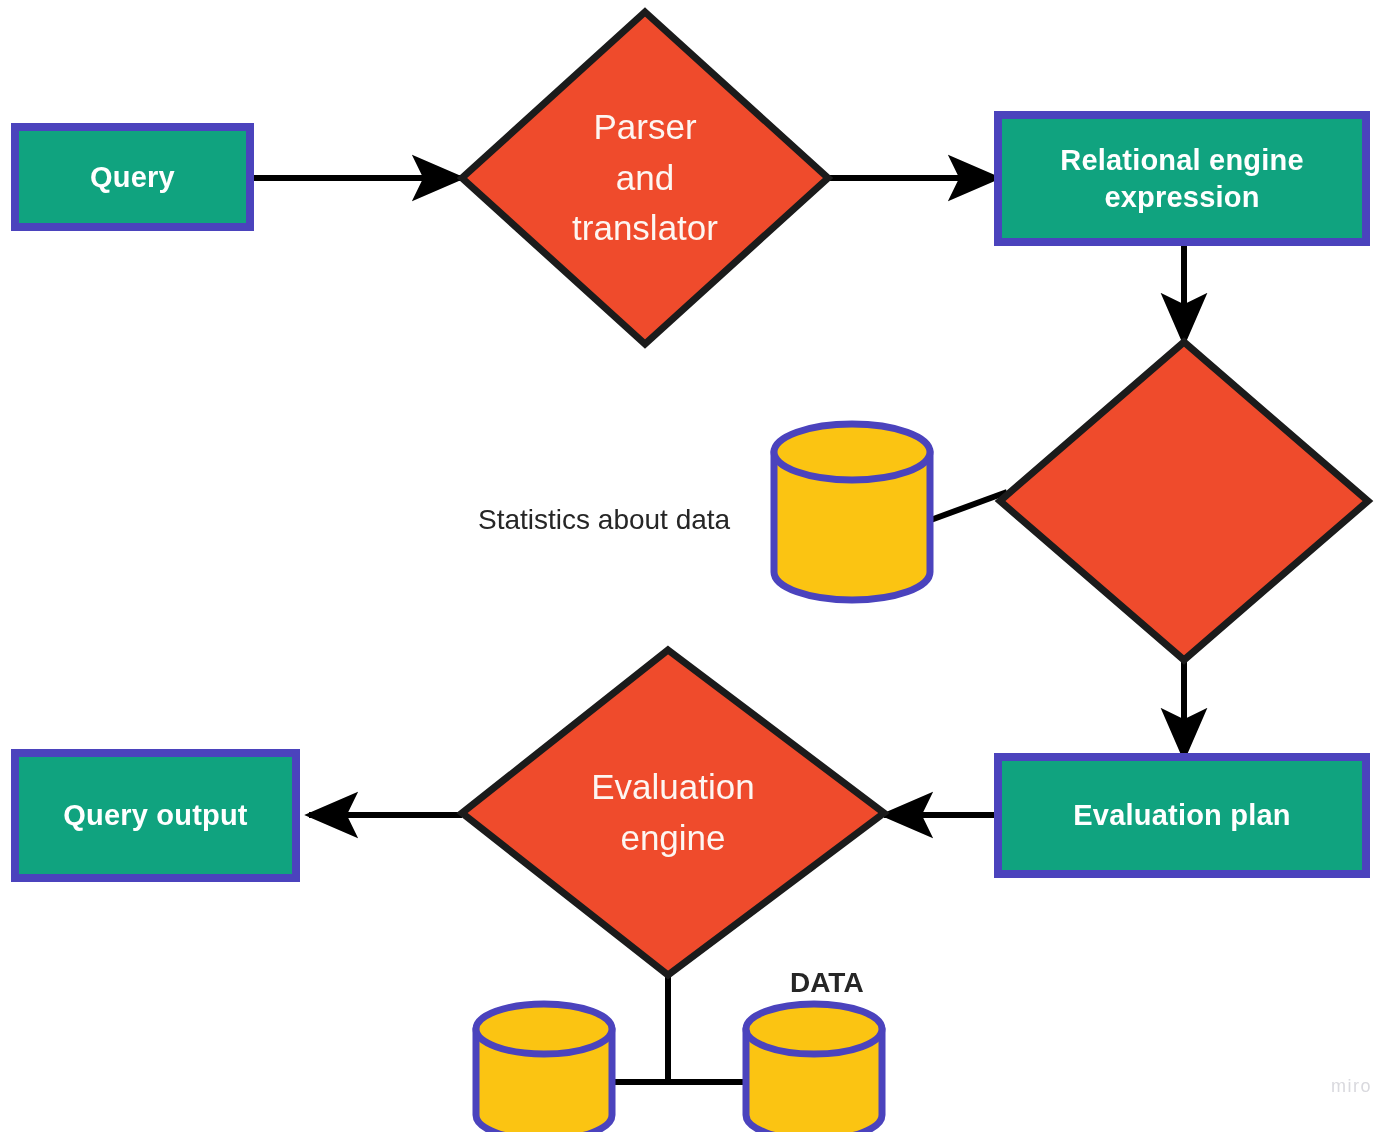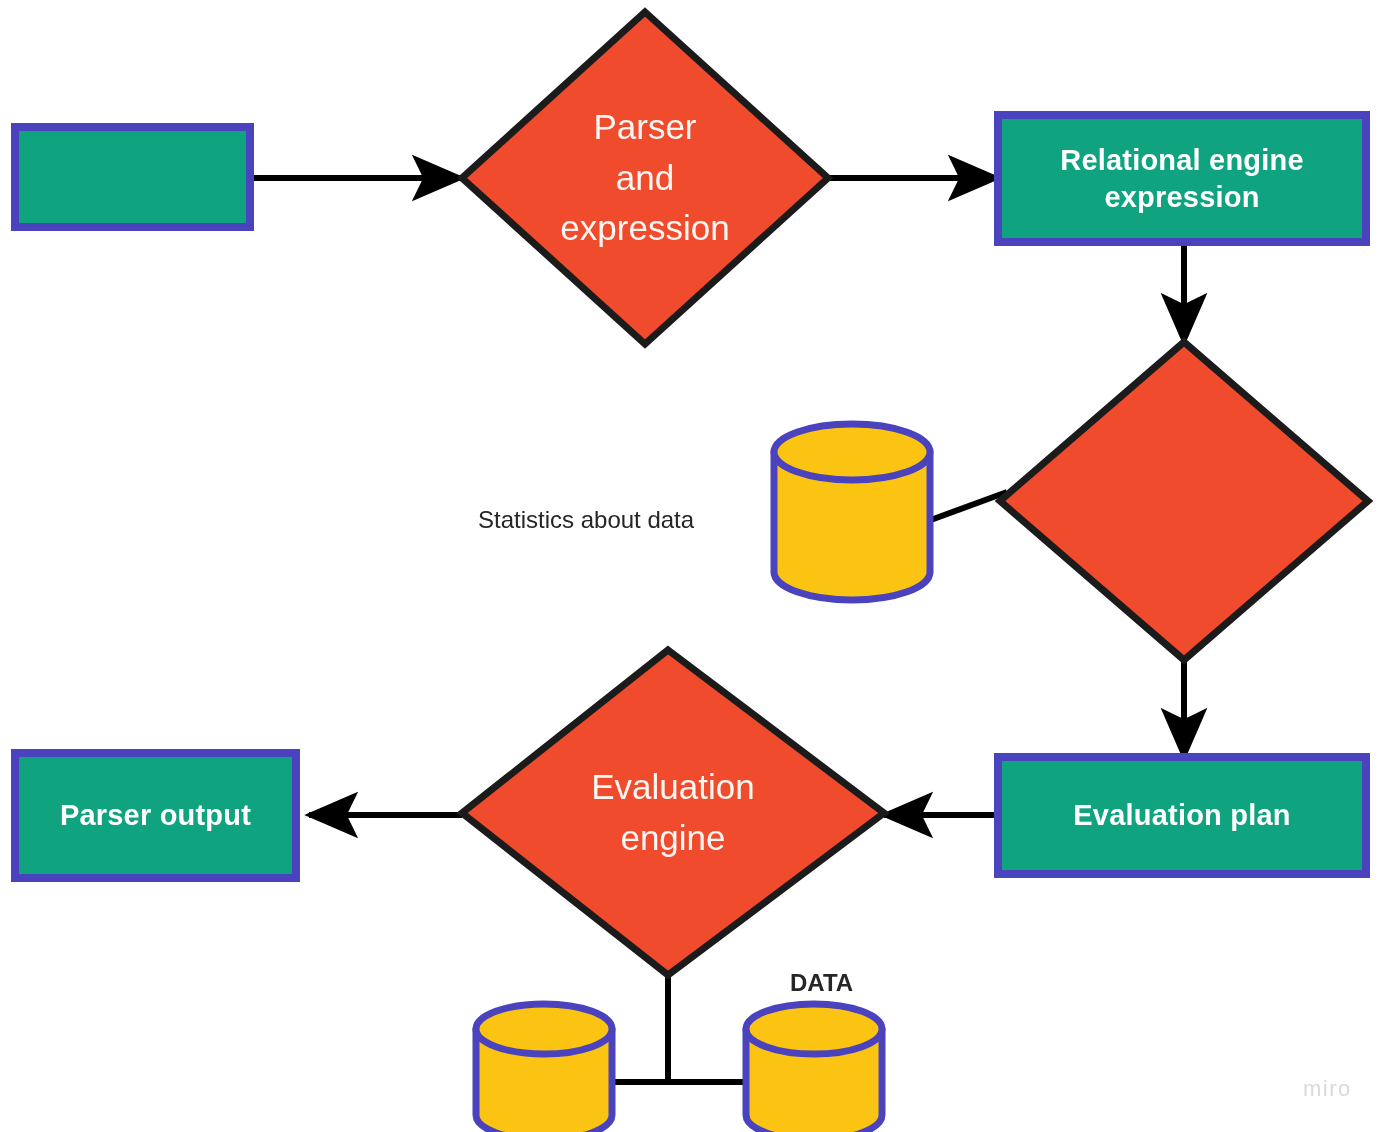--- a/index.html
+++ b/index.html
@@ -43,29 +43,30 @@
   }
   .diamond-label {
     color: #fdf6f2;
     font-weight: normal;
     font-size: 35px;
     line-height: 1.45;
   }
   .plain-label {
     color: #262626;
     font-weight: normal;
-    font-size: 24px;
+    font-size: 28px;
     line-height: 1.2;
   }
   .watermark {
     position: absolute;
     color: #d9d9de;
-    font-size: 22px;
+    font-size: 18px;
     letter-spacing: 1.5px;
     font-weight: normal;
+    margin-left: 28px;
   }
 </style>
 </head>
 <body>
 
 <div id="canvas">
 
   <svg id="diagram-svg" viewBox="0 0 1379 1132" xmlns="http://www.w3.org/2000/svg">
     <defs>
       <marker id="arrowhead" markerWidth="9" markerHeight="9" refX="8.2" refY="4.5" orient="auto" markerUnits="strokeWidth">
@@ -130,35 +131,36 @@
       <path d="M476,1029 L476,1115 A68,25 0 0 0 612,1115 L612,1029 Z" fill="#fbc412" stroke="#4b43bd" stroke-width="7" stroke-linejoin="round"></path>
       <ellipse cx="544" cy="1029" rx="68" ry="25" fill="#fbc412" stroke="#4b43bd" stroke-width="7"></ellipse>
     </g>
 
     <g>
       <path d="M746,1029 L746,1115 A68,25 0 0 0 882,1115 L882,1029 Z" fill="#fbc412" stroke="#4b43bd" stroke-width="7" stroke-linejoin="round"></path>
       <ellipse cx="814" cy="1029" rx="68" ry="25" fill="#fbc412" stroke="#4b43bd" stroke-width="7"></ellipse>
     </g>
   </svg>
 
+  <div class="node-label box-label" style="left:15px; top:127px; width:235px; height:100px;">Query</div>
 
   <div class="node-label diamond-label" style="left:462px; top:12px; width:366px; height:332px;">Parser
 and
-expression</div>
+translator</div>
 
   <div class="node-label box-label" style="left:998px; top:115px; width:368px; height:127px;">Relational engine
 expression</div>
 
 
   <div class="node-label box-label" style="left:998px; top:757px; width:368px; height:117px;">Evaluation plan</div>
 
   <div class="node-label diamond-label" style="left:462px; top:650px; width:422px; height:325px;">Evaluation
 engine</div>
 
-  <div class="node-label box-label" style="left:15px; top:753px; width:281px; height:125px;">Parser output</div>
+  <div class="node-label box-label" style="left:15px; top:753px; width:281px; height:125px;">Query output</div>
 
   <div class="node-label plain-label" style="left:478px; top:500px; width:256px; height:40px; justify-content:flex-start;">Statistics about data</div>
 
   <div class="node-label plain-label" style="left:790px; top:965px; width:120px; height:36px; justify-content:flex-start;font-weight:bold;">DATA</div>
 
   <div class="watermark" style="left:1303px; top:1076px;">miro</div>
 
 </div>
 
 </body></html>

